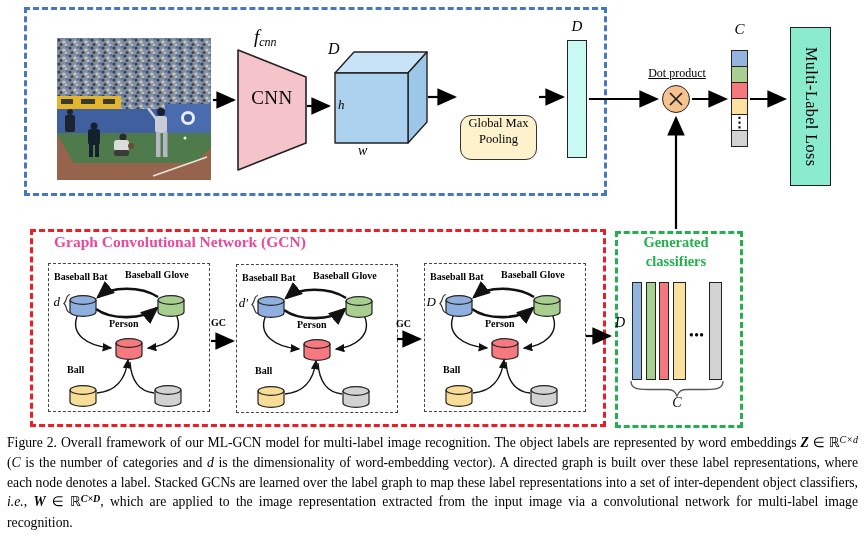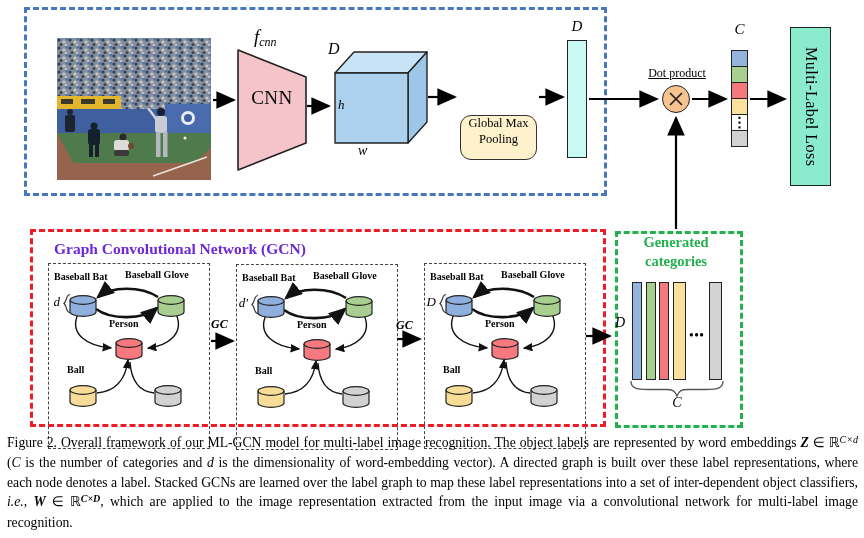--- a/index.html
+++ b/index.html
@@ -27,45 +27,45 @@
              border:1.4px solid #222;box-sizing:border-box;z-index:2;}
   .dplabel{left:640px;top:66px;width:74px;text-align:center;font-size:12px;text-decoration:underline;}
   .stack{left:731px;top:50px;z-index:2;}
   .stack .cell{width:17px;height:17px;border:1px solid #222;box-sizing:border-box;margin-top:-1px;
                display:flex;align-items:center;justify-content:center;}
   .stack .cell:first-child{margin-top:0;}
   .stackdots{font-size:14px;font-weight:bold;line-height:10px;}
   .lossbox{left:790px;top:27px;width:41px;height:159px;background:#8aebcd;border:1.5px solid #222;
            box-sizing:border-box;display:flex;align-items:center;justify-content:center;z-index:2;}
   .lossbox span{writing-mode:vertical-rl;text-orientation:sideways;font-size:16px;letter-spacing:.5px;}
-  .gpanel{position:absolute;width:162px;height:186px;border:1.5px dashed #444;box-sizing:border-box;z-index:2;}
+  .gpanel{position:absolute;width:162px;height:149px;border:1.5px dashed #444;box-sizing:border-box;z-index:2;}
   .gpanel-inner{position:relative;width:100%;height:100%;}
   .gsvg{position:absolute;left:0;top:0;}
   .nlabel{position:absolute;font-size:10px;font-weight:700;white-space:nowrap;z-index:3;}
   .dimlab{position:absolute;z-index:3;font-style:italic;font-size:13px;width:14px;text-align:right;}
-  .gclab{position:absolute;z-index:6;font-size:12px;font-weight:600;font-style:italic;}
+  .gclab{position:absolute;z-index:6;font-size:10px;font-weight:600;}
   .gentitle{left:616px;top:233px;width:120px;text-align:center;font-weight:600;font-size:14.5px;
             line-height:1.3;color:#22b14c;z-index:6;}
   .clsbar{position:absolute;top:282px;height:98px;border:1px solid #222;box-sizing:border-box;z-index:2;}
   .clsdots{left:686px;top:328px;width:22px;text-align:center;font-size:12px;font-weight:bold;letter-spacing:1px;z-index:3;}
   .caption{position:absolute;left:7px;top:433px;width:851px;z-index:2;
            font-size:13.7px;line-height:19.4px;text-align:justify;}
   .imgwrap{left:57px;top:38px;width:154px;height:142px;z-index:2;}
 </style>
 </head>
 <body>
 
 <div class="stage">
 
   <div class="dashbox" style="left:24px;top:7px;width:577px;height:183px;"></div>
   <div class="dashbox red" style="left:30px;top:229px;width:570px;height:192px;"></div>
   <div class="dashbox green" style="left:615px;top:231px;width:122px;height:191px;"></div>
 
-  <div class="boxtitle" style="left:54px;top:240px;color:#6d28d9;">Graph Convolutional Network (GCN)</div>
-  <div class="lab gentitle">Generated categories</div>
+  <div class="boxtitle" style="left:54px;top:233px;color:#ec4899;">Graph Convolutional Network (GCN)</div>
+  <div class="lab gentitle">Generated classifiers</div>
 
   <div class="abs imgwrap">
     <svg width="154" height="142" viewBox="0 0 154 142">
       <defs>
         <pattern id="crowd" width="11" height="8" patternUnits="userSpaceOnUse">
           <rect width="11" height="8" fill="#8290a6"></rect>
           <circle cx="2" cy="2" r="1.6" fill="#2e3d58"></circle>
           <circle cx="7" cy="4" r="1.6" fill="#d3c8ad"></circle>
           <circle cx="10" cy="1" r="1.4" fill="#5d7396"></circle>
           <circle cx="4" cy="6.5" r="1.5" fill="#4b4438"></circle>

